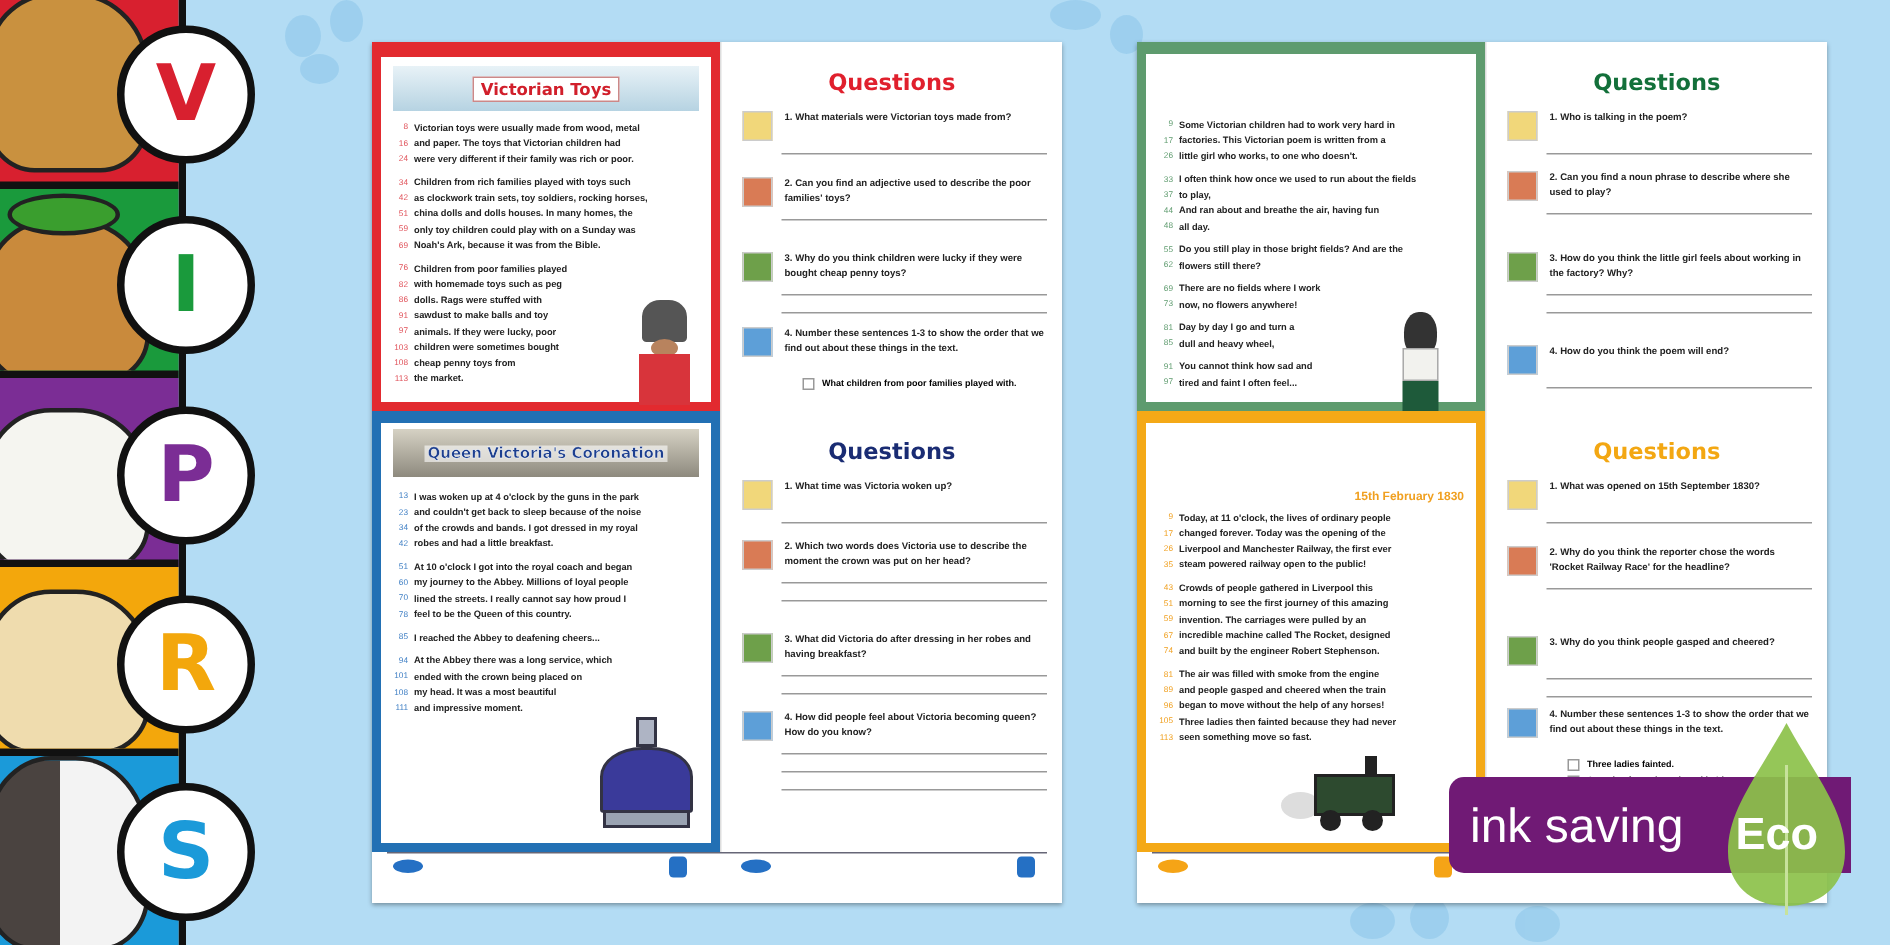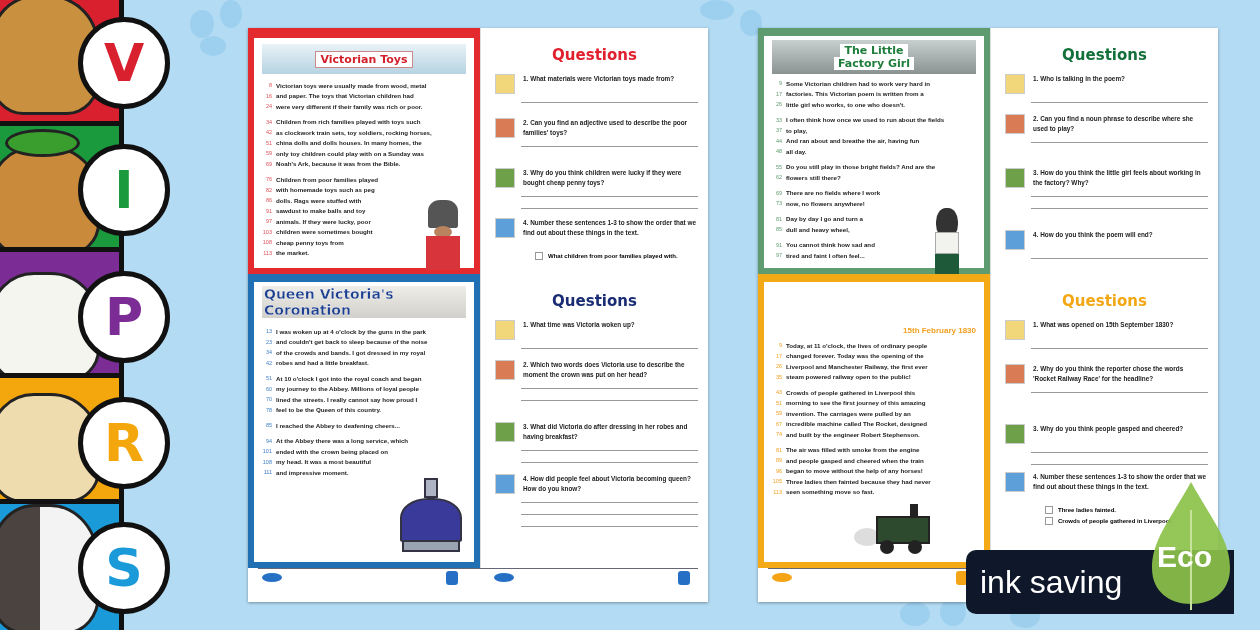--- a/index.html
+++ b/index.html
@@ -20,21 +20,21 @@
   .ln{display:flex;align-items:center;height:10.5px;font-size:6.2px;font-weight:bold;color:#222;white-space:nowrap;overflow:hidden}
   .ln .num{width:16px;text-align:right;padding-right:4px;font-size:5.5px;font-weight:normal}
   .gap{height:5px}
   .q-panel{position:absolute}
   .q-title{position:absolute;left:0;right:0;text-align:center;font-weight:bold;font-size:15px;font-family:"DejaVu Sans",sans-serif}
   .q{position:absolute;left:14px;right:12px}
   .q .av{position:absolute;left:0;top:0;width:20px;height:20px;border:1px solid #ccc}
   .q .qt{position:absolute;left:28px;right:0;top:0;font-size:6.4px;font-weight:bold;line-height:10px;color:#222}
   .rule{position:absolute;left:40px;right:10px;height:1px;background:#999}
   .foot-logo{position:absolute;width:20px;height:9px;border-radius:50%}
-  .eco{position:absolute;left:966px;top:550px;width:268px;height:64px;background:#0f172a;border-radius:10px 0 0 10px;color:#fff;display:flex;align-items:center}
+  .eco{position:absolute;left:966px;top:518px;width:268px;height:64px;background:#701a75;border-radius:10px 0 0 10px;color:#fff;display:flex;align-items:center}
   .eco-text{font-size:32px;margin-left:14px;font-family:"Liberation Sans",sans-serif}
   .leaf{position:absolute;left:1150px;top:480px;width:82px;height:130px}
   .eco-word{position:absolute;left:1157px;top:540px;color:#fff;font-size:30px;font-weight:bold;font-family:"Liberation Sans",sans-serif;z-index:5}
 </style>
 </head>
 <body>
 
 <div class="paw" style="left:190px;top:0">
   <span style="left:0;top:10px;width:24px;height:28px"></span>
     <span style="left:30px;top:0;width:22px;height:28px"></span>
@@ -180,21 +180,21 @@
           <div style="position: absolute; left: 40px; top: 34px; font-size: 6px; font-weight: bold; display: flex; align-items: center; gap: 5px; white-space: nowrap;">
             <span style="width: 8px; height: 8px; border: 1px solid rgb(153, 153, 153); display: inline-block; background: rgb(255, 255, 255);"></span>
             <span>What children from poor families played with.</span>
           </div>
         </div>
       </div>
   </div>
 
   <div class="text-panel" style="left:0;top:246px;width:232px;height:294px;border-color:#2270b4;border-top-width:8px">
     <div class="title-banner" style="top:4px;height:32px;background:linear-gradient(#d6d2c4,#8e8a7e)">
-      <span style="color:#1d3f8f;font-size:14px;-webkit-text-stroke:0.3px #fff;background:rgba(255,255,255,.6);padding:0 2px">Queen Victoria's Coronation</span>
+      <span style="color:#1d3f8f;font-size:10px;-webkit-text-stroke:0.3px #fff;background:rgba(255,255,255,.6);padding:0 2px">Queen Victoria's Coronation</span>
     </div>
     <div class="lines" style="top:44px" id="lines1">
         <div class="ln">
           <span class="num" style="color: rgb(63, 127, 196);">13</span>
           <span>I was woken up at 4 o'clock by the guns in the park</span>
         </div>
         <div class="ln">
           <span class="num" style="color: rgb(63, 127, 196);">23</span>
           <span>and couldn't get back to sleep because of the noise</span>
         </div>
@@ -286,24 +286,20 @@
   <div style="position:absolute;left:10px;right:10px;top:540px;height:1px;background:#667"></div>
   <div class="foot-logo" style="left:14px;top:545px;background:#2570c4"></div>
   <div class="foot-logo" style="left:246px;top:545px;background:#2570c4"></div>
   <div style="position:absolute;left:198px;top:543px;width:12px;height:14px;background:#2570c4;border-radius:3px"></div>
   <div style="position:absolute;left:430px;top:543px;width:12px;height:14px;background:#2570c4;border-radius:3px"></div>
 </div>
 
 <div class="sheet" style="left:758px;top:28px;width:460px;height:574px">
 
   <div class="text-panel" style="left:0;top:0;width:232px;height:246px;border-color:#5e9b6e;border-top-width:8px">
-    <div class="title-banner" style="top:4px;height:34px;background:linear-gradient(#c7cfcf,#8a9292);flex-direction:column">
-      <span style="color:#1e7d3b;font-size:11px;line-height:13px;background:#fff;padding:0 4px">The Little</span>
-      <span style="color:#1e7d3b;font-size:11px;line-height:13px;background:#fff;padding:0 4px">Factory Girl</span>
-    </div>
     <div class="lines" style="top:42px" id="lines2">
         <div class="ln">
           <span class="num" style="color: rgb(94, 155, 110);">9</span>
           <span>Some Victorian children had to work very hard in</span>
         </div>
         <div class="ln">
           <span class="num" style="color: rgb(94, 155, 110);">17</span>
           <span>factories. This Victorian poem is written from a</span>
         </div>
         <div class="ln">

